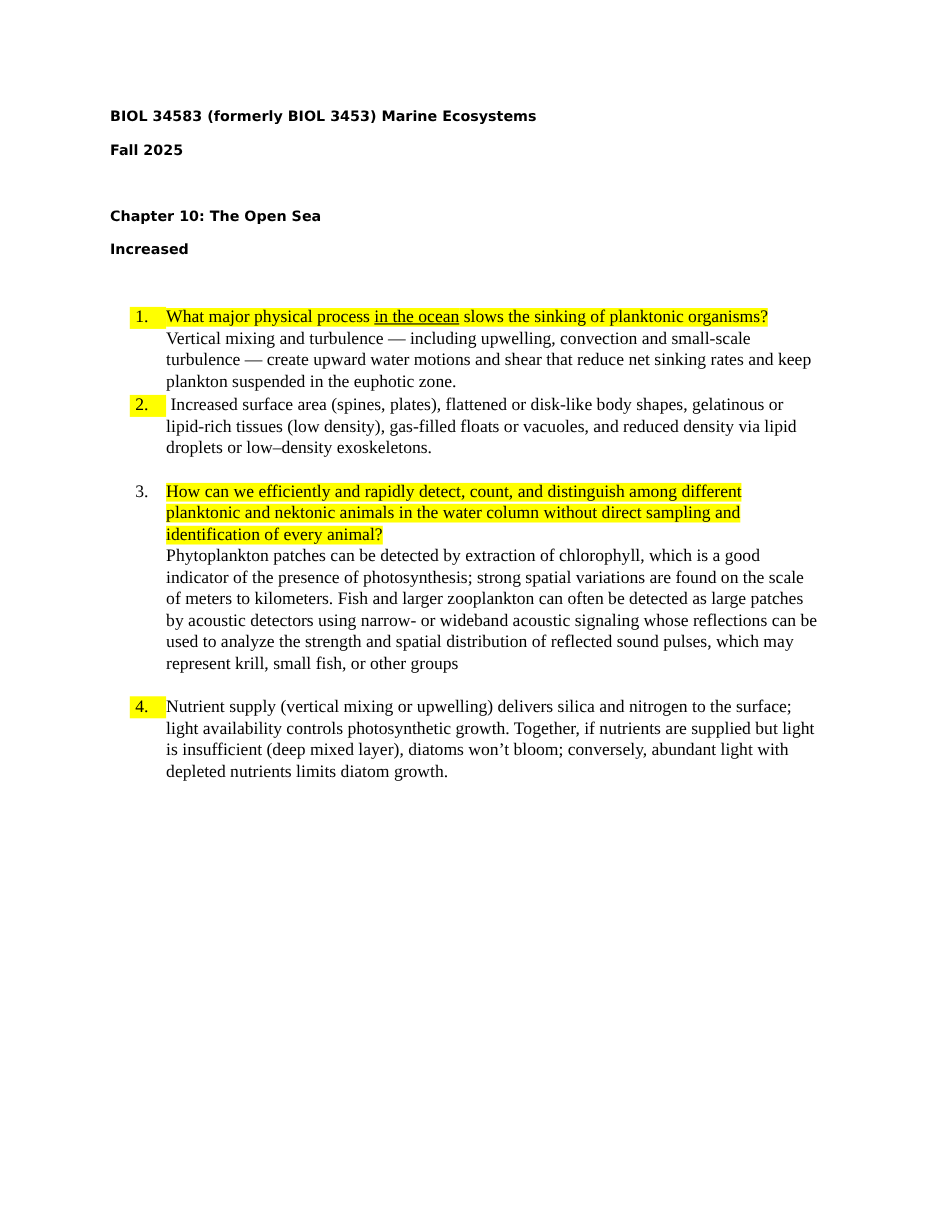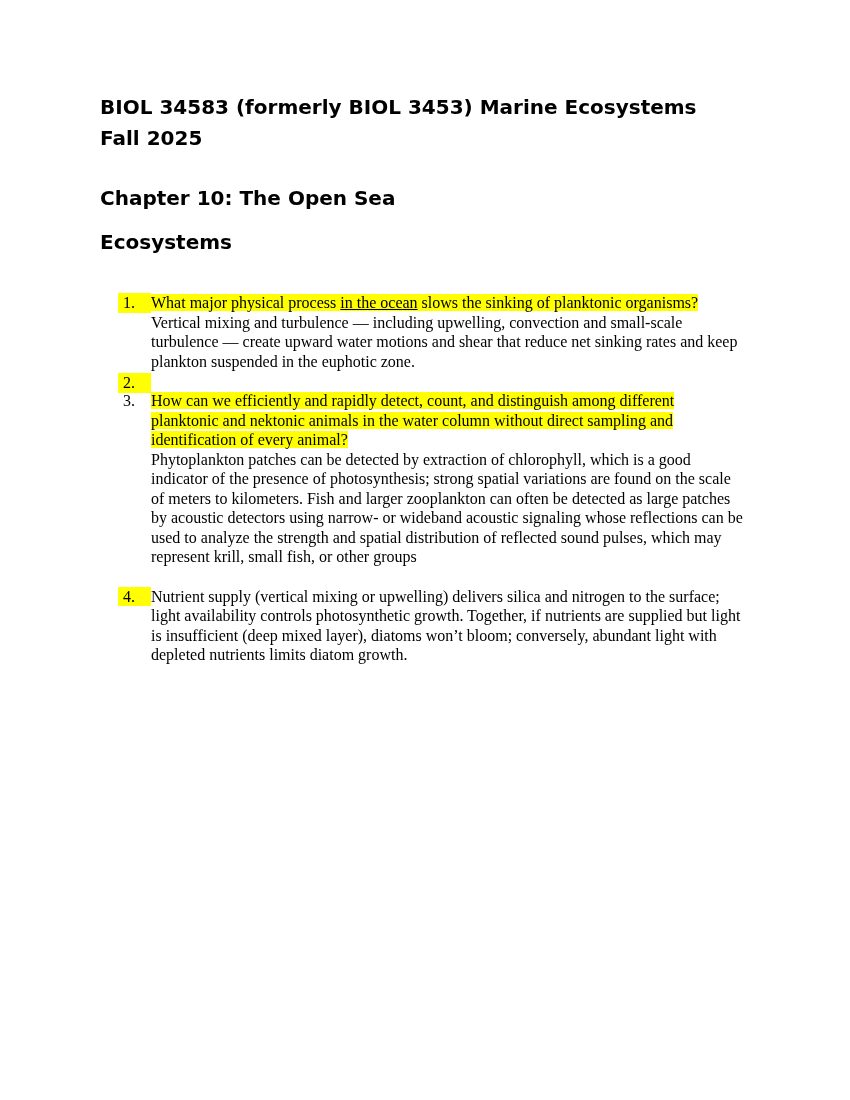--- a/index.html
+++ b/index.html
@@ -13,27 +13,27 @@
     overflow: hidden;
     color: #000000;
   }
   .content {
     padding: 97px 105px 0 100px;
   }
   
   .doc-heading {
     font-family: "DejaVu Sans", "Liberation Sans", sans-serif;
     font-weight: bold;
-    font-size: 20px;
+    font-size: 13px;
     line-height: 20px;
     color: #000000;
   }
   .h-course     { margin-bottom: 11px; }
   .h-term       { margin-bottom: 40px; }
-  .h-chapter    { margin-bottom: 24px; }
+  .h-chapter    { margin-bottom: 10px; }
   .h-assignment { margin-bottom: 41px; }
 
   
   .doc-body {
     font-family: "Liberation Serif", serif;
     font-size: 16px;
     line-height: 19.5px;
     color: #000000;
   }
   .qa-item {
@@ -61,32 +61,33 @@
 </style>
 </head>
 <body>
 
 <div class="page">
   <div class="content">
 
     <div class="doc-heading h-course">BIOL 34583 (formerly BIOL 3453) Marine Ecosystems</div>
     <div class="doc-heading h-term">Fall 2025</div>
     <div class="doc-heading h-chapter">Chapter 10: The Open Sea</div>
-    <div class="doc-heading h-assignment">Ecosystems</div>
+    <div class="doc-heading h-assignment">Increased</div>
 
     <div class="doc-body">
 
       <div class="qa-item">
         <span class="q-num hl">1.</span>
         <div class="q-line q-text"><span class="hl">What major physical process </span><span class="hl ul">in the ocean</span><span class="hl"> slows the sinking of planktonic organisms?</span></div>
         <p class="answer">Vertical mixing and turbulence — including upwelling, convection and small-scale turbulence — create upward water motions and shear that reduce net sinking rates and keep plankton suspended in the euphotic zone.</p>
       </div>
 
       <div class="qa-item gap-small">
         <span class="q-num hl">2.</span>
+        <p class="answer"> Increased surface area (spines, plates), flattened or disk-like body shapes, gelatinous or lipid-rich tissues (low density), gas-filled floats or vacuoles, and reduced density via lipid droplets or low–density exoskeletons.</p>
       </div>
 
       <div class="qa-item gap-line">
         <span class="q-num">3.</span>
         <div class="q-line q-text"><span class="hl">How can we efficiently and rapidly detect, count, and distinguish among different planktonic and nektonic animals in the water column without direct sampling and identification of every animal?</span></div>
         <p class="answer">Phytoplankton patches can be detected by extraction of chlorophyll, which is a good indicator of the presence of photosynthesis; strong spatial variations are found on the scale of meters to kilometers. Fish and larger zooplankton can often be detected as large patches by acoustic detectors using narrow- or wideband acoustic signaling whose reflections can be used to analyze the strength and spatial distribution of reflected sound pulses, which may represent krill, small fish, or other groups</p>
       </div>
 
       <div class="qa-item gap-line">
         <span class="q-num hl">4.</span>

